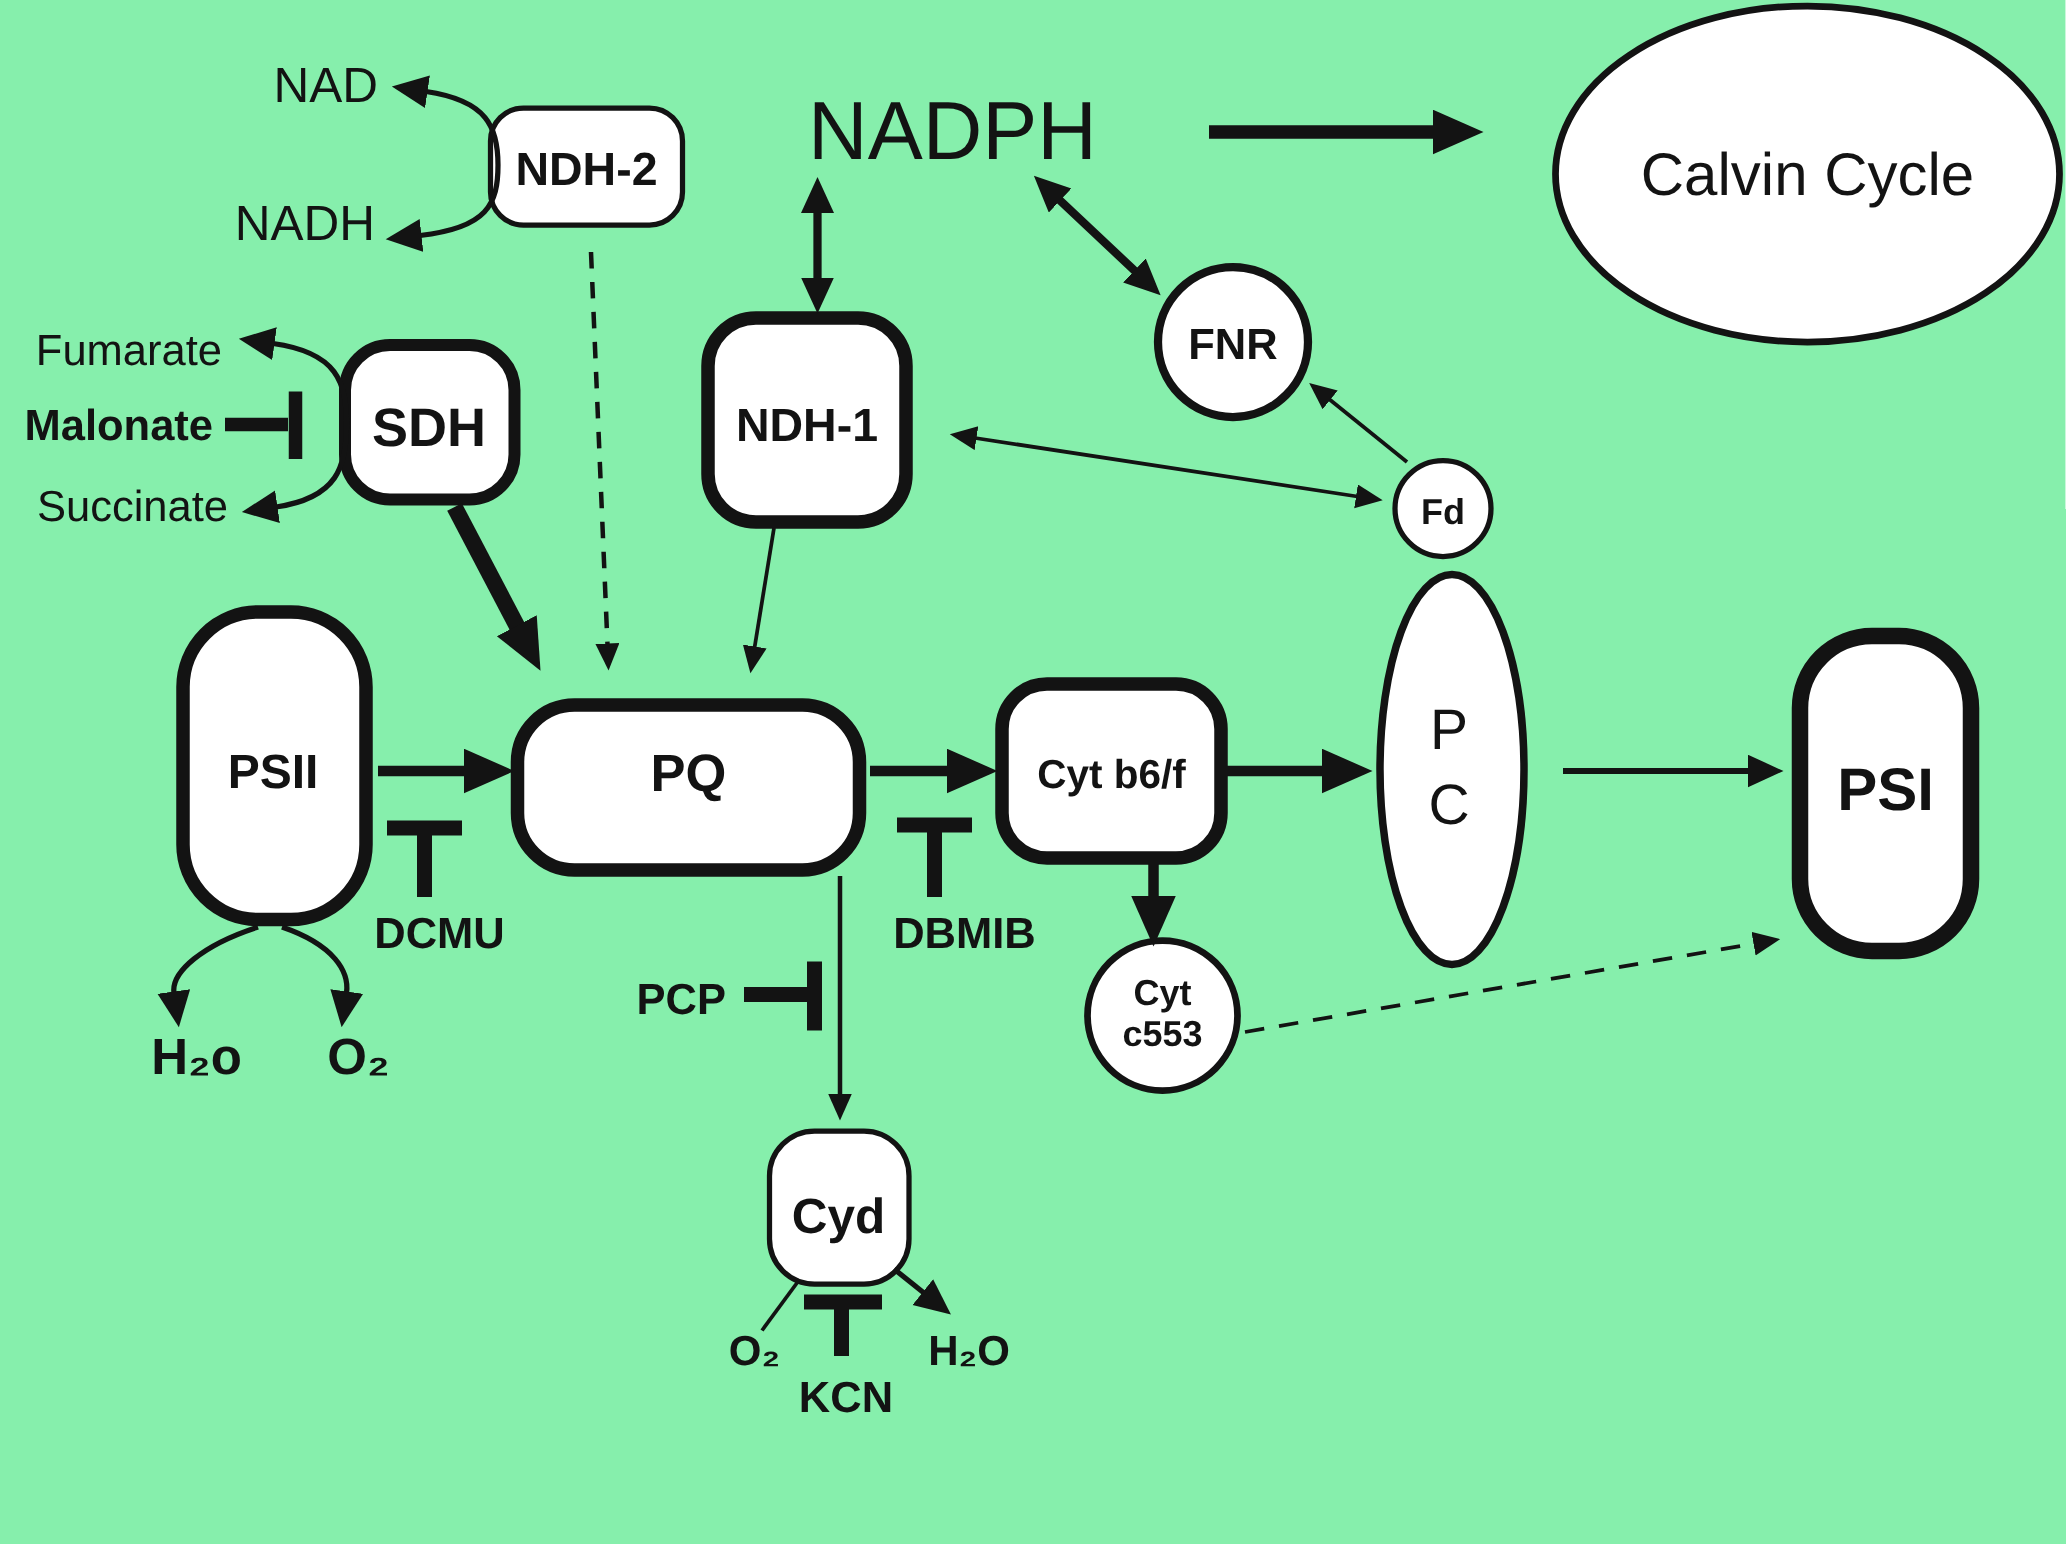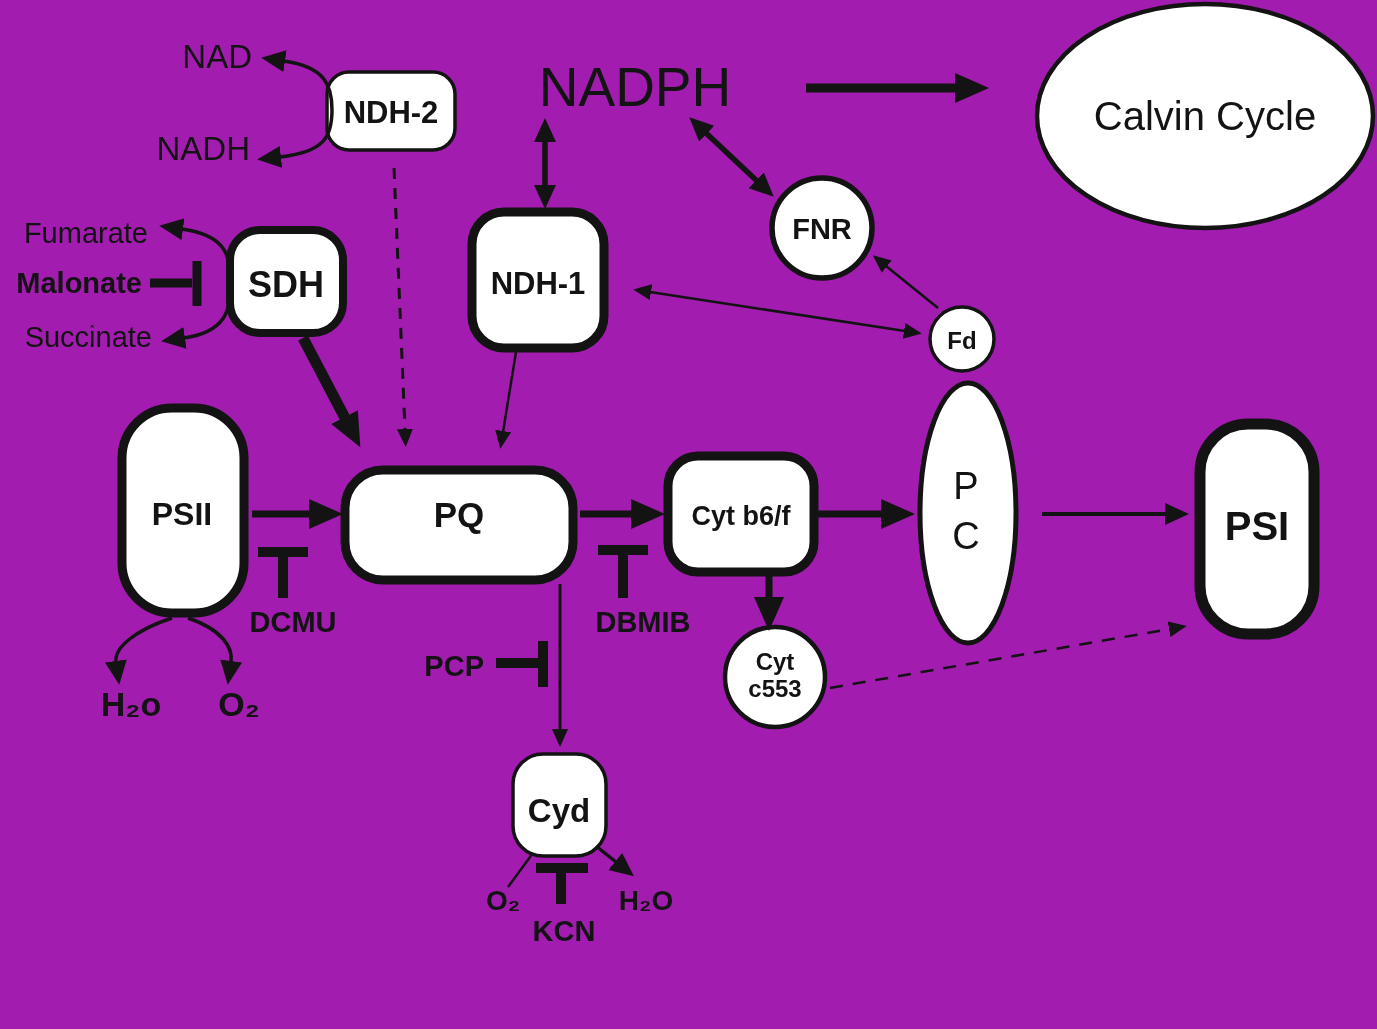--- a/index.html
+++ b/index.html
@@ -1,16 +1,16 @@
 <!DOCTYPE html>
 <html><head>
 <meta charset="utf-8">
 <style>
   html,body{margin:0;padding:0;background:#ffffff;}
-  .stage{position:relative;width:1377px;height:1029px;background:#a21caf;overflow:hidden;}
+  .stage{position:relative;width:1377px;height:1029px;background:#86efac;overflow:hidden;}
   svg{display:block;}
   .ln{stroke:#131313;fill:none;}
   .shape{stroke:#131313;fill:#ffffff;}
   .head{fill:#131313;stroke:none;}
   .t{fill:#131313;font-family:"Liberation Sans","DejaVu Sans",sans-serif;}
   .b{font-weight:bold;}
 </style>
 </head>
 <body>
 

